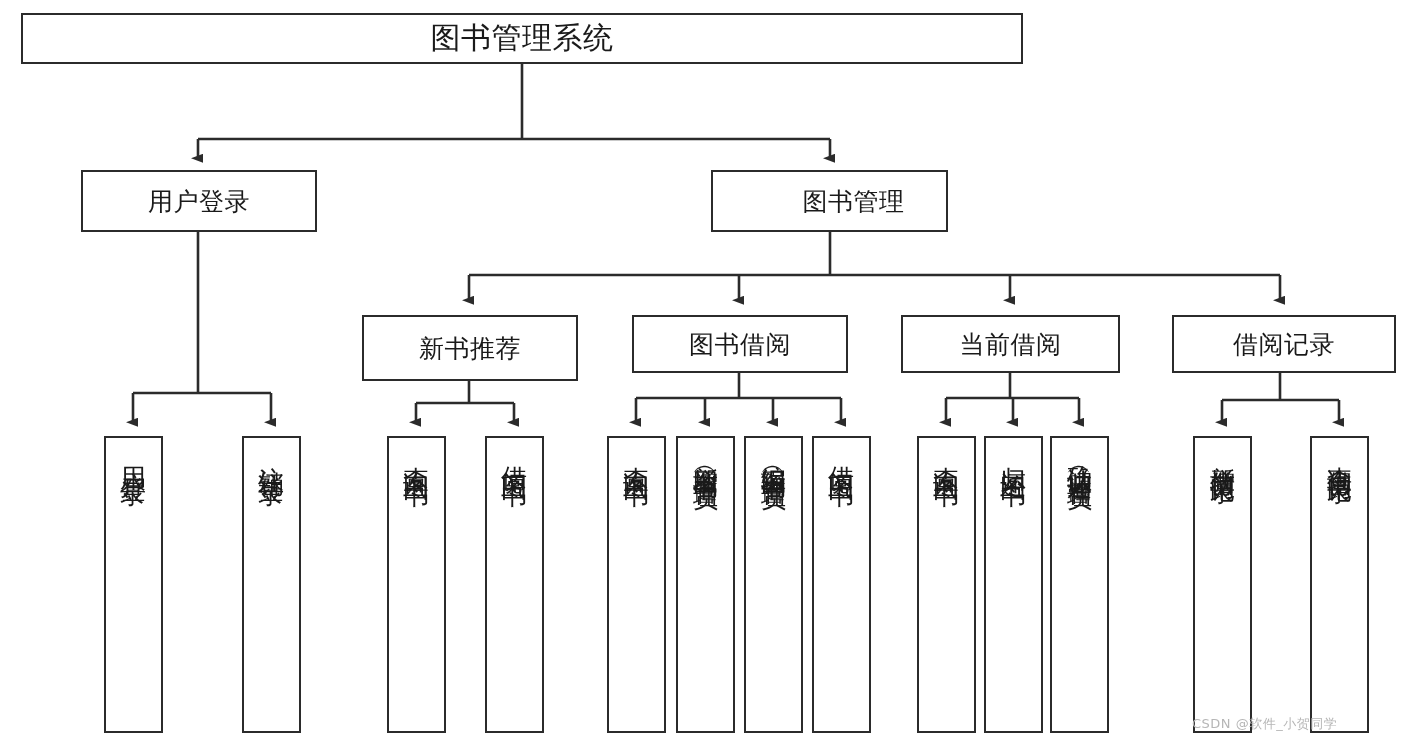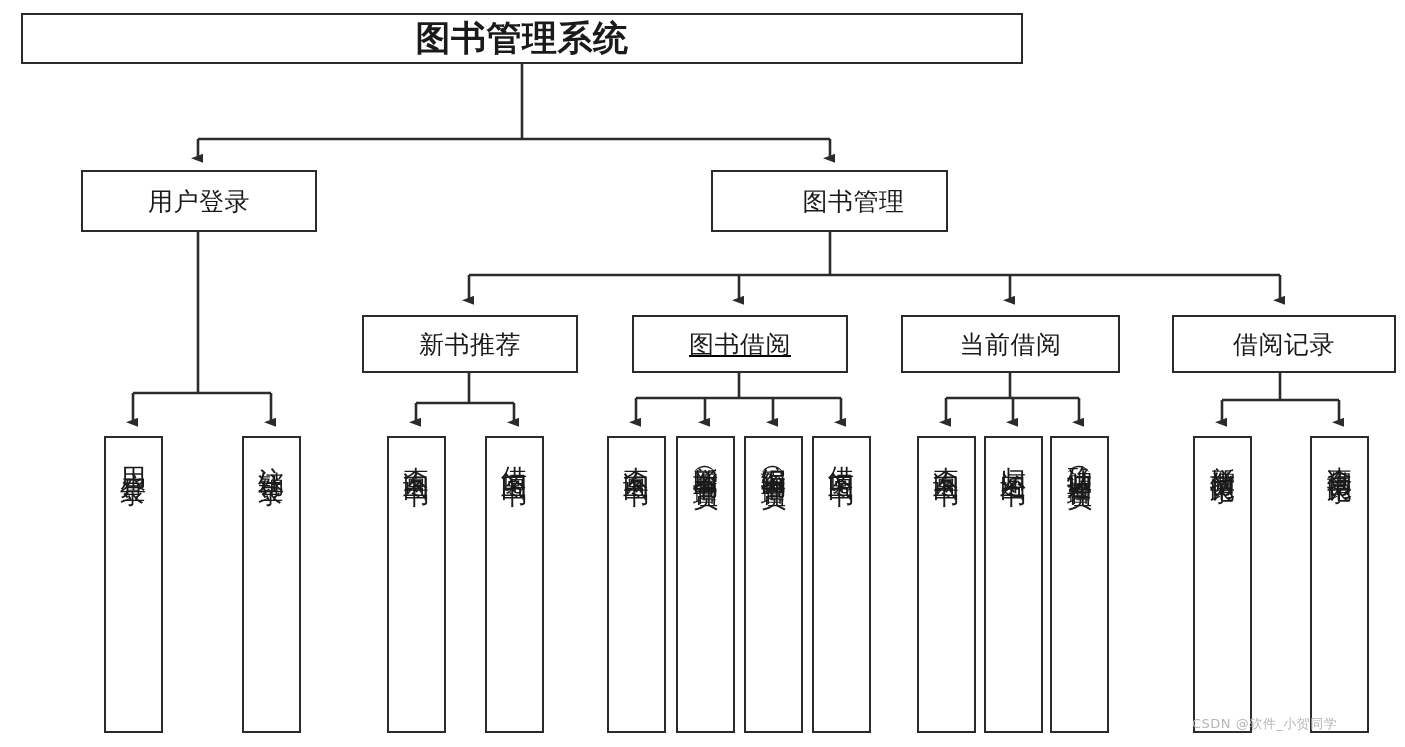--- a/index.html
+++ b/index.html
@@ -40,22 +40,21 @@
     text-align: center;
     line-height: 1.16;
     letter-spacing: 0.5px;
     white-space: nowrap;
   }
   
   .node.horiz .lbl {
     font-size: 25px;
   }
   .node.root .lbl {
-    font-size: 35px;
-    font-weight: bold;
+    font-size: 30px;
   }
   
   .node.vert {
     align-items: flex-start;
     justify-content: center;
     padding-top: 8px;
   }
   .node.vert .lbl {
     writing-mode: vertical-rl;
     text-orientation: upright;
@@ -135,24 +134,24 @@
     <span class="lbl">图书管理系统</span>
   </div>
 
   <div class="node horiz" style="left:81px; top:170px; width:236px; height:62px;">
     <span class="lbl">用户登录</span>
   </div>
   <div class="node horiz" style="left:711px; top:170px; width:237px; height:62px;padding-left:48px;">
     <span class="lbl">图书管理</span>
   </div>
 
-  <div class="node horiz" style="left:362px; top:315px; width:216px; height:58px;">
+  <div class="node horiz" style="left:362px; top:315px; width:216px; height:66px;">
     <span class="lbl">新书推荐</span>
   </div>
-  <div class="node horiz" style="left:632px; top:315px; width:216px; height:58px;text-decoration:underline;">
+  <div class="node horiz" style="left:632px; top:315px; width:216px; height:58px;">
     <span class="lbl">图书借阅</span>
   </div>
   <div class="node horiz" style="left:901px; top:315px; width:219px; height:58px;justify-content:center;">
     <span class="lbl">当前借阅</span>
   </div>
   <div class="node horiz" style="left:1172px; top:315px; width:224px; height:58px;">
     <span class="lbl">借阅记录</span>
   </div>
 
   <div class="node vert" style="left:104px; top:436px; width:59px; height:297px;">

